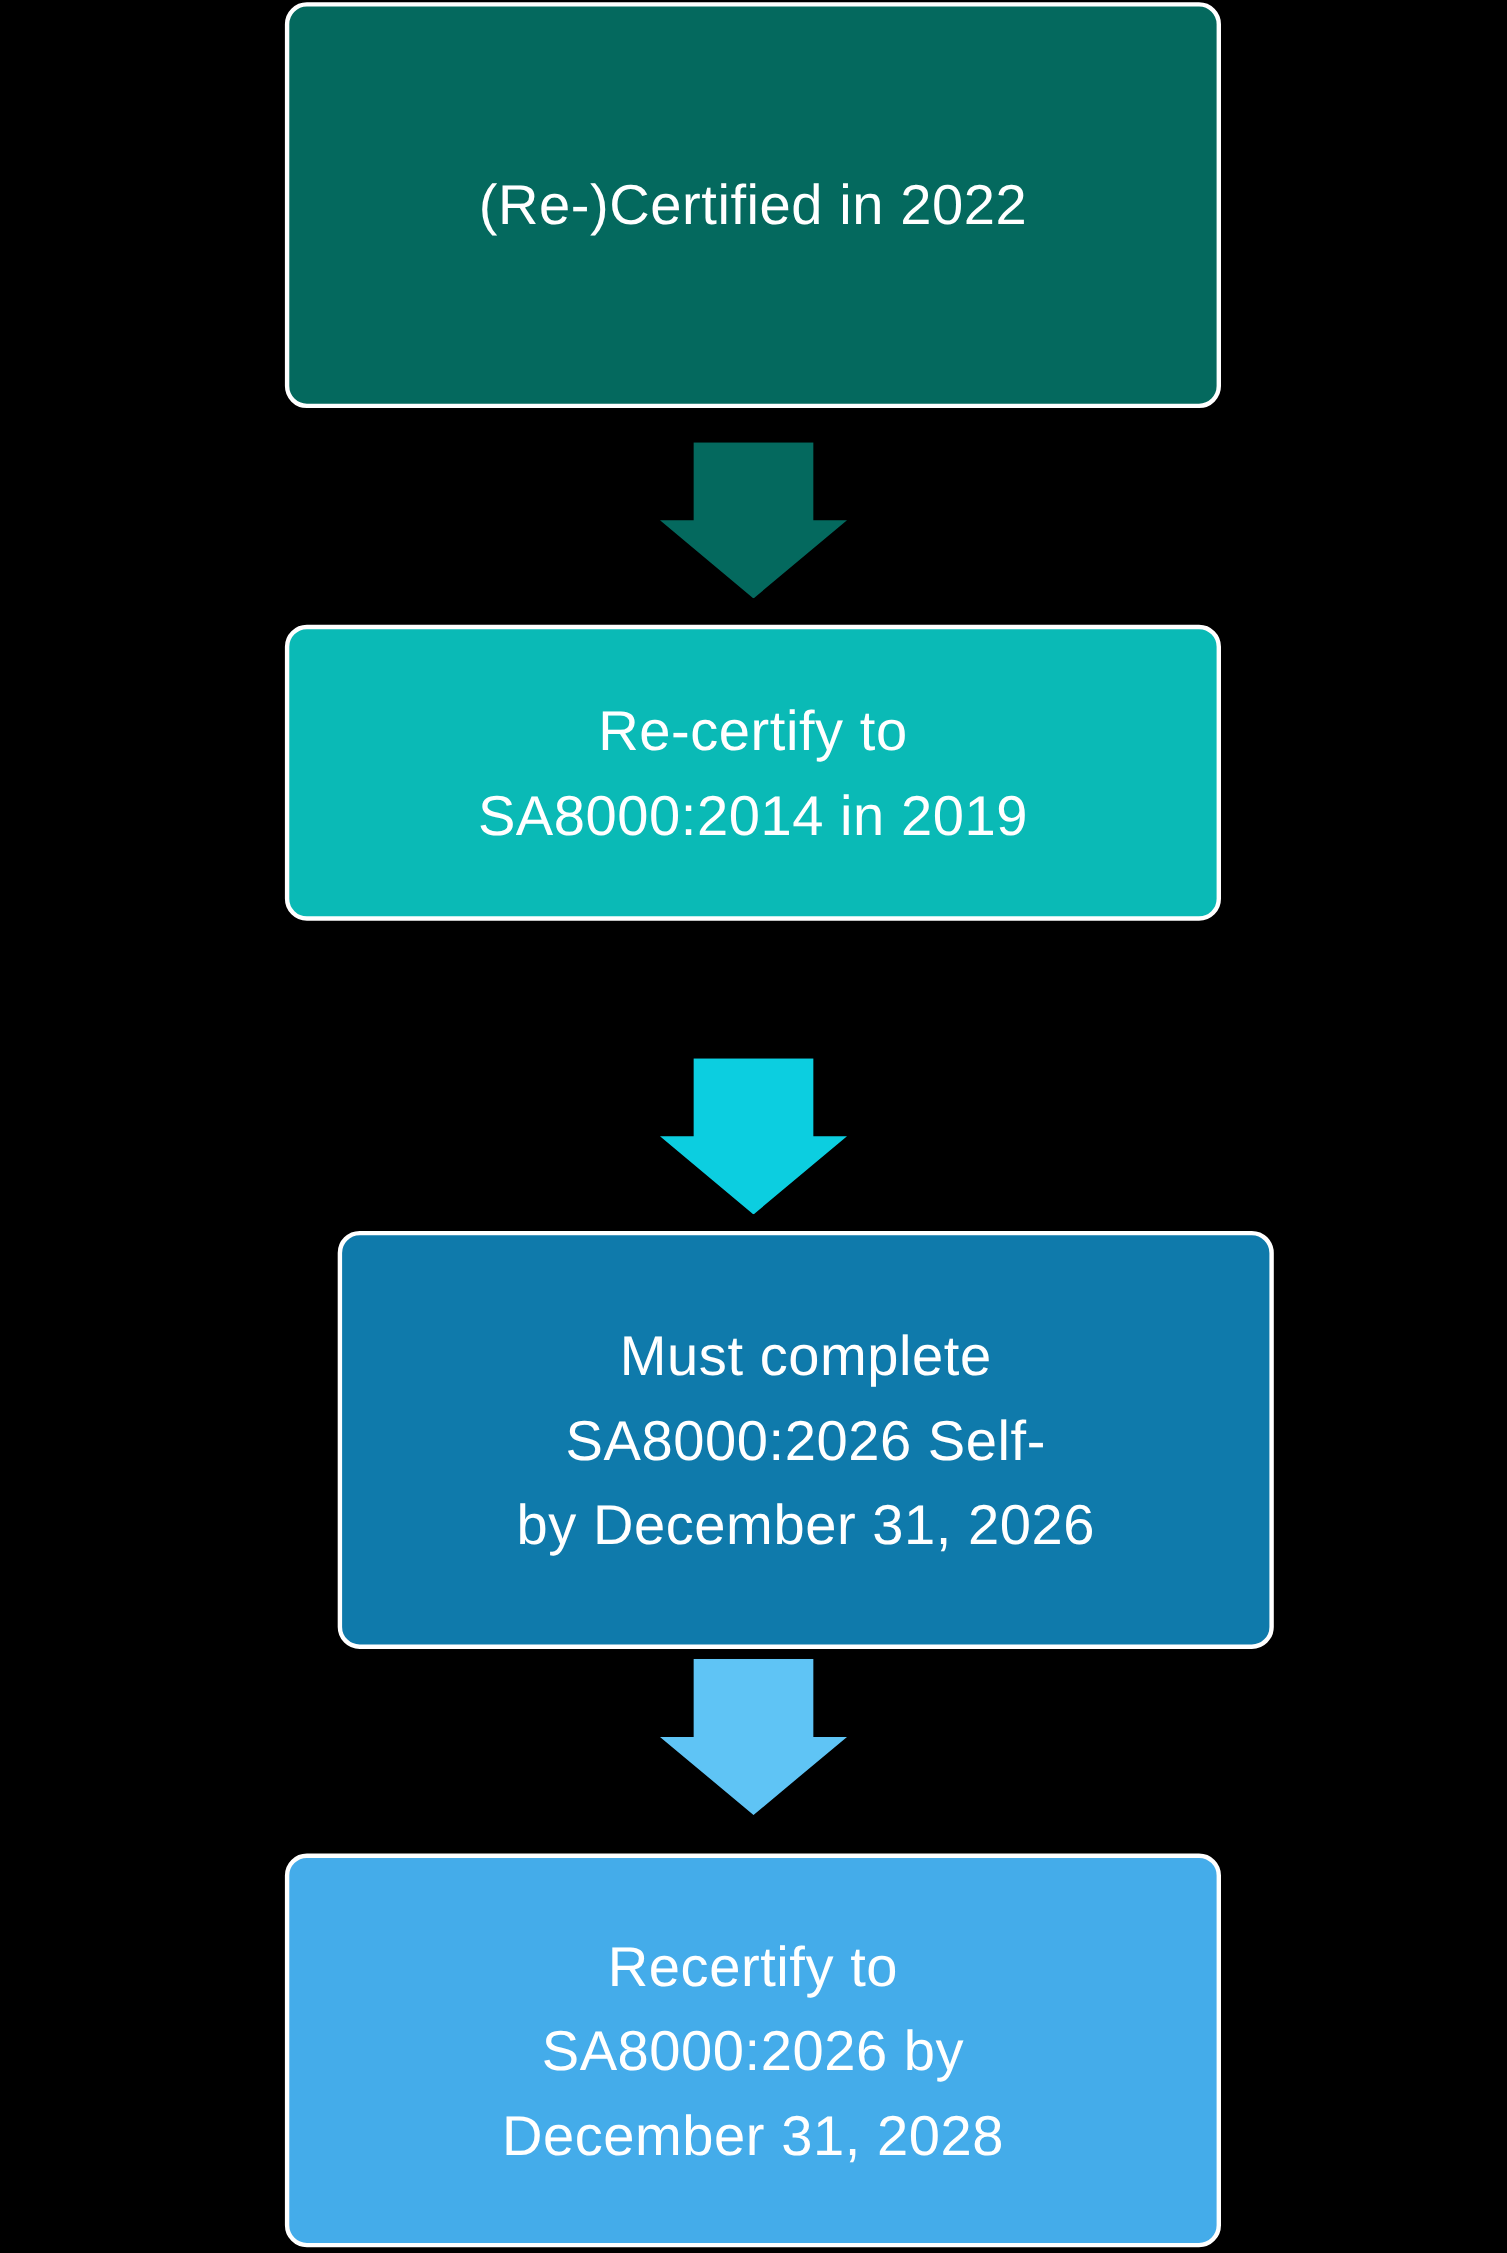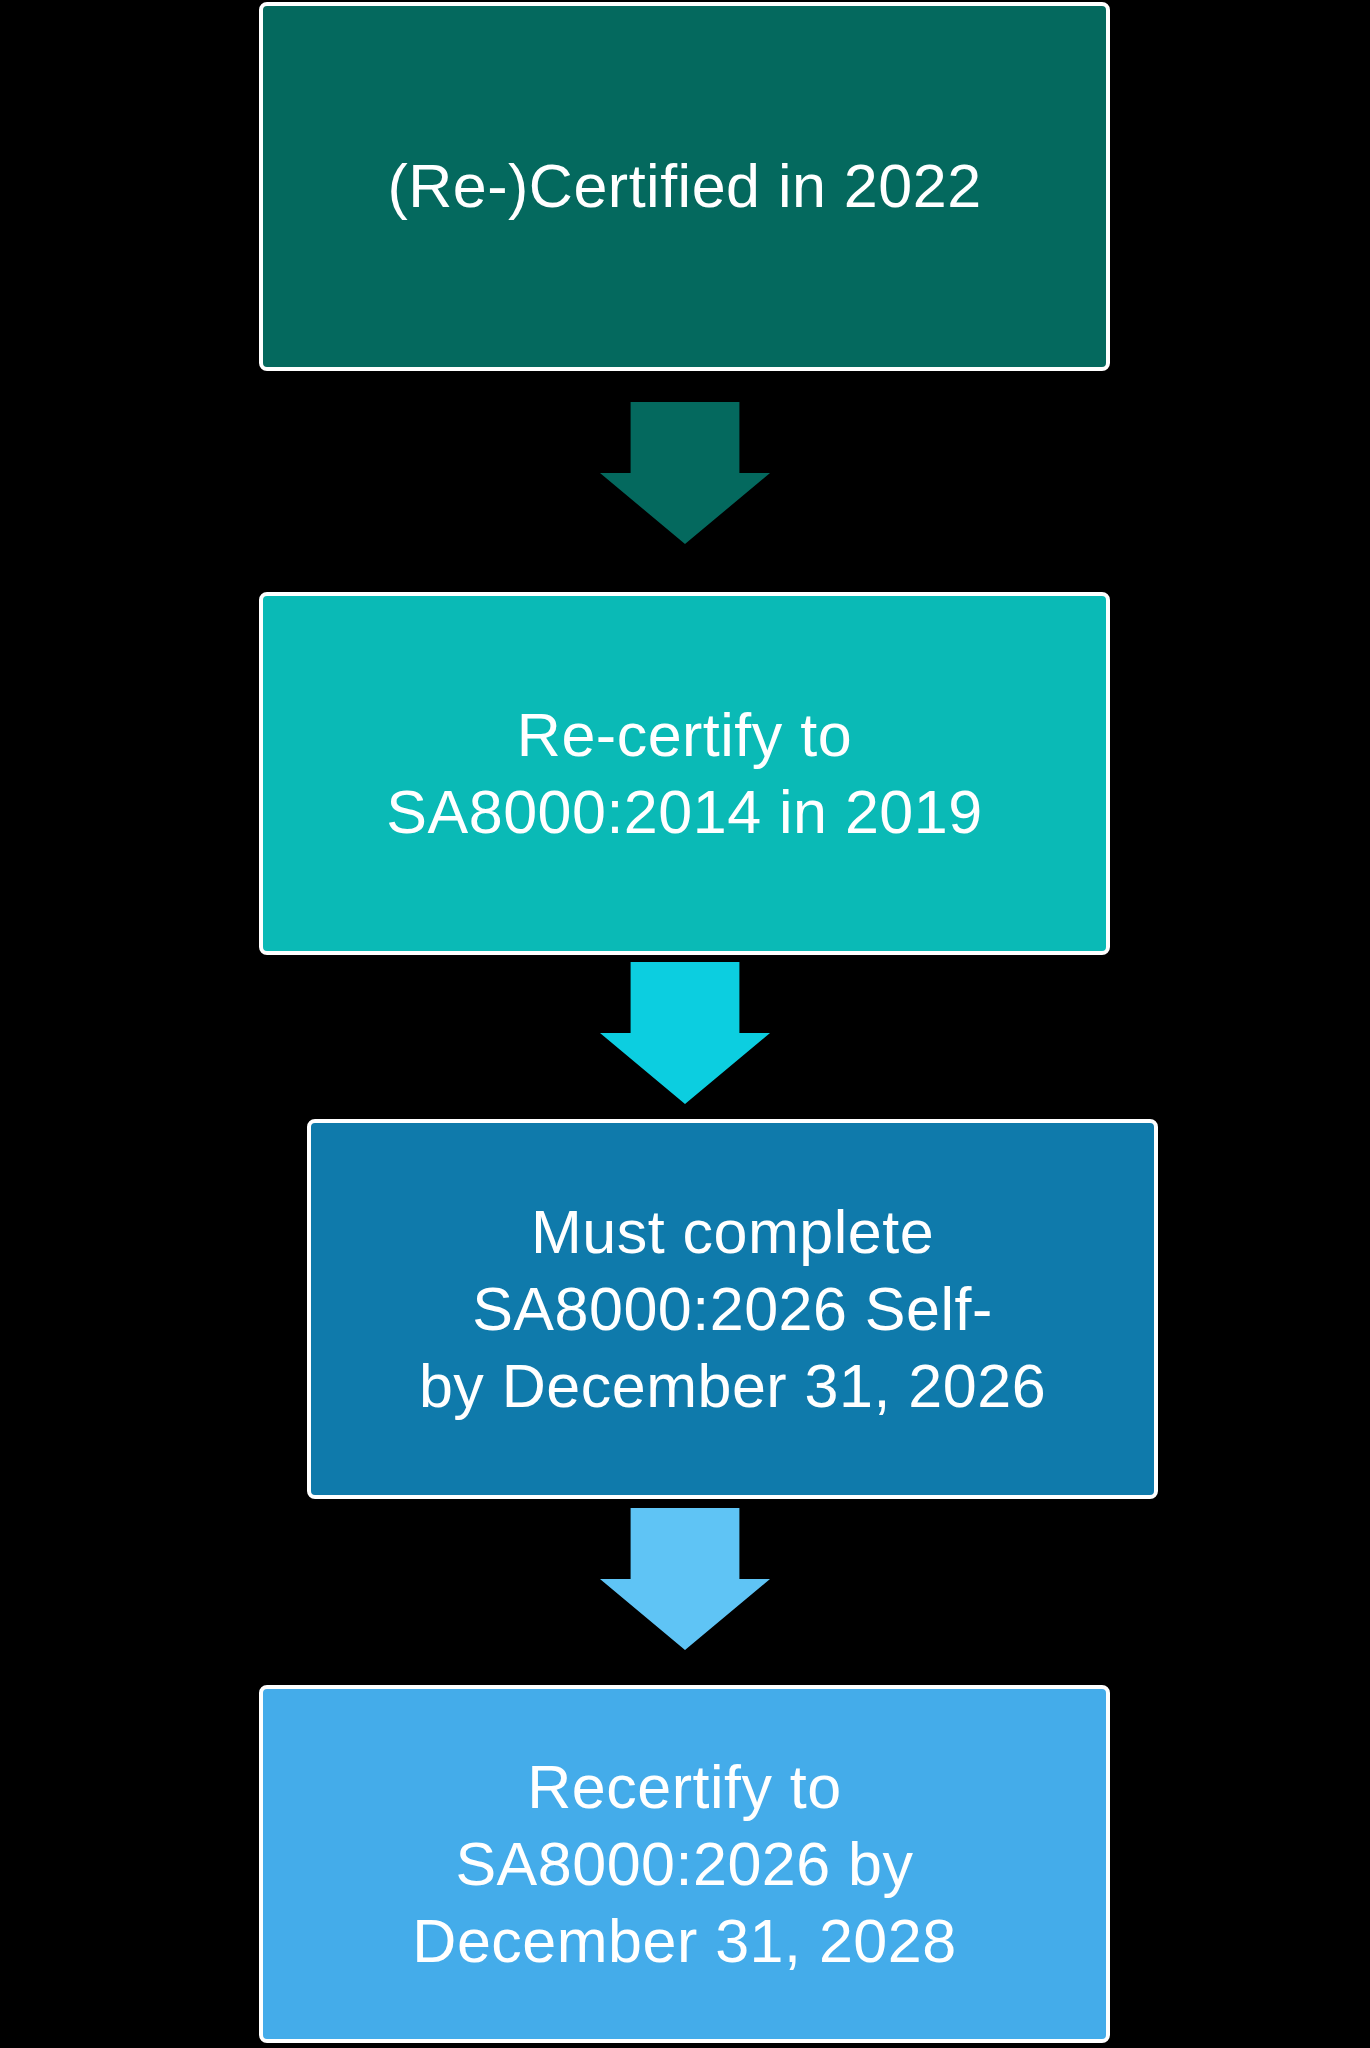--- a/index.html
+++ b/index.html
@@ -14,35 +14,35 @@
     background: #000;
     overflow: hidden;
     font-family: "Liberation Sans", sans-serif;
   }
   .flow-box {
     position: absolute;
     left: 259px;
     width: 851px;
     box-sizing: border-box;
     border: 4px solid #fff;
-    border-radius: 8px;
+    border-radius: 20px;
     display: flex;
     flex-direction: column;
     align-items: center;
     justify-content: center;
     text-align: center;
     color: #fff;
-    font-size: 61px;
+    font-size: 51px;
     line-height: 77px;
     font-weight: 400;
     letter-spacing: 0.5px;
   }
   .box-line { white-space: nowrap; }
   .box1 { top: 2px;    height: 369px; }
-  .box2 { top: 592px;  height: 363px; }
+  .box2 { top: 568px;  height: 269px; }
   .box3 { top: 1119px; height: 380px; }
   .box4 { top: 1685px; height: 358px; }
   .arrow {
     position: absolute;
     left: 600px;
     width: 170px;
     height: 142px;
     clip-path: polygon(18% 0, 82% 0, 82% 50%, 100% 50%, 50% 100%, 0 50%, 18% 50%);
   }
   .arrow1 { top: 402px; }

